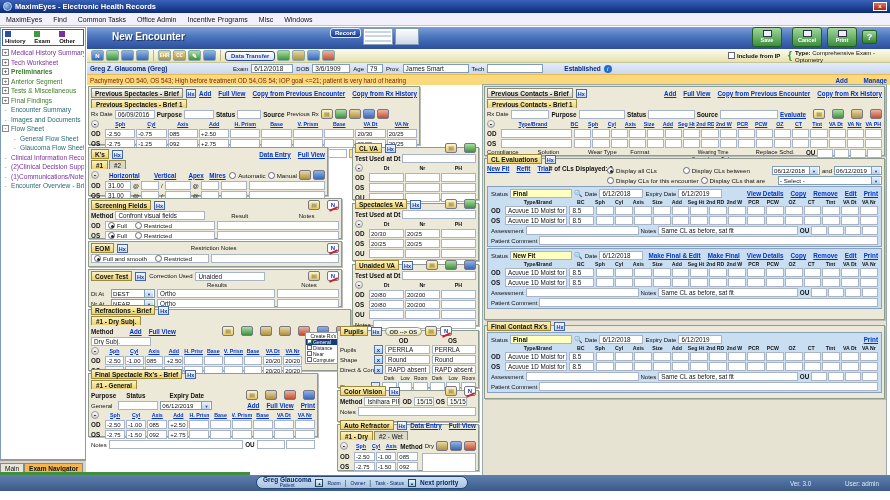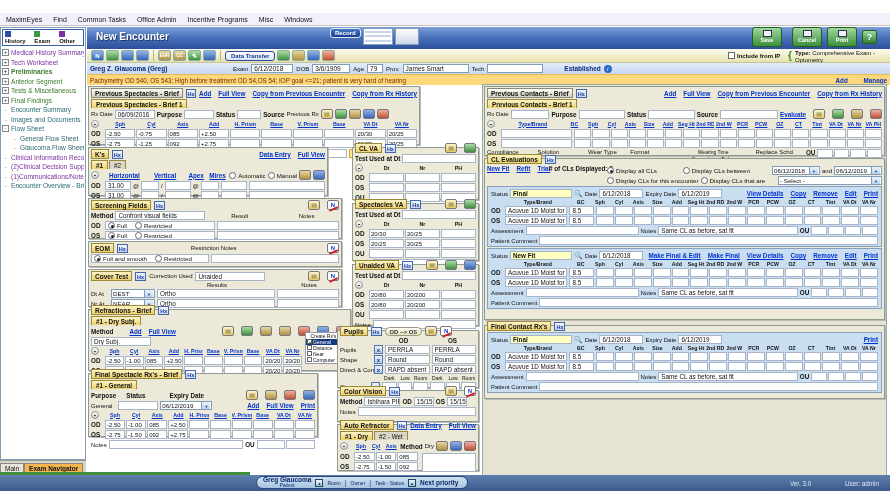--- a/index.html
+++ b/index.html
@@ -24,21 +24,21 @@
 .ti.ind{padding-left:9px;}
 .cp{color:#7a2f9e;}
 .cg{color:#3a7a28;}
 .ct{color:#2a6a72;}
 .sbtabs{left:0;top:460px;width:86px;height:13px;display:flex;align-items:flex-end;border-top:1px solid #999;background:#d8d4c8;}
 .sbtab{font-size:6.5px;padding:1px 4px;border:1px solid #888;border-bottom:none;background:#e8e4d8;}
 .sbtab.on{background:#f5b54f;font-weight:bold;}
 .greenstrip{left:0;top:472px;width:250px;height:3px;background:#3f8f3f;}
 
 .encband{left:87px;top:27px;width:803px;height:22px;background:linear-gradient(#7c9fd8 0%,#4a74bc 45%,#2c4e9c 100%);}
-.enctitle{left:96px;top:31px;color:#fff;font-size:10px;font-weight:bold;text-shadow:1px 1px 1px #1a3060;}
+.enctitle{left:112px;top:31px;color:#fff;font-size:10px;font-weight:bold;text-shadow:1px 1px 1px #1a3060;}
 .recwrap{left:330px;top:28px;display:flex;gap:2px;align-items:flex-start;}
 .reclabel{background:linear-gradient(#4a7ac8,#1a3a8a);border:1px solid #dde8f8;border-radius:3px;color:#fff;font-size:6px;font-weight:bold;padding:1px 4px;}
 .recbox{width:30px;height:17px;background:#fff;border:1px solid #7f9db9;display:flex;flex-direction:column;justify-content:space-around;padding:1px;}
 .recbox i{height:2px;background:#c8d4e8;}
 .recgrid{width:24px;height:17px;background:linear-gradient(#fdfdfd,#cfd8e8);border:1px solid #7f9db9;background-image:repeating-linear-gradient(90deg,#9ab,##9ab 1px,transparent 1px,transparent 5px);}
 .toolband{left:87px;top:49px;width:803px;height:14px;background:linear-gradient(#fcfbee,#e6e2ae);border-bottom:1px solid #c8c49a;display:flex;align-items:center;gap:2px;padding:0 4px;}
 .tico{width:13px;height:11px;border:1px solid #8aa;border-radius:2px;font-size:6px;line-height:10px;text-align:center;color:#fff;font-weight:bold;flex:none;cursor:pointer;}
 .tsep{width:1px;height:11px;background:#b8b48a;margin:0 2px;flex:none;}
 .dtbtn{background:linear-gradient(#ffffff,#d8e4f4);border:1px solid #2a4a9a;border-radius:3px;color:#1a3a9a;font-weight:bold;font-size:6px;padding:1px 5px;cursor:pointer;flex:none;}
 .gbtn{position:absolute;width:30px;height:20px;background:linear-gradient(#9fd89f,#3c8e3c);border:1px solid #1f5f1f;border-radius:3px;color:#fff;font-size:5.5px;font-weight:bold;text-align:center;cursor:pointer;}
@@ -108,20 +108,25 @@
 .bp-sep{color:#24487c;font-size:7px;}
 .bp-lab{font-size:5px;}
 .upbtn{width:8px;height:8px;background:linear-gradient(#eaf2fc,#9cc);border:1px solid #246;font-size:4px;line-height:7px;text-align:center;color:#135;cursor:pointer;}
 .verinfo{position:absolute;color:#dce8f8;font-size:6.3px;top:5px;}
 </style>
 </head>
 <body>
 
 <div id="root">
 
+  <div class="abs titlebar">
+    <span class="appico"></span>
+    <span>MaximEyes - Electronic Health Records</span>
+    <span class="closebox">x</span>
+  </div>
 
   <div class="abs menubar">
     <span>MaximEyes</span>
     <span>Find</span>
     <span>Common Tasks</span>
     <span>Office Admin</span>
     <span>Incentive Programs</span>
     <span>Misc</span>
     <span>Windows</span>
   </div>

